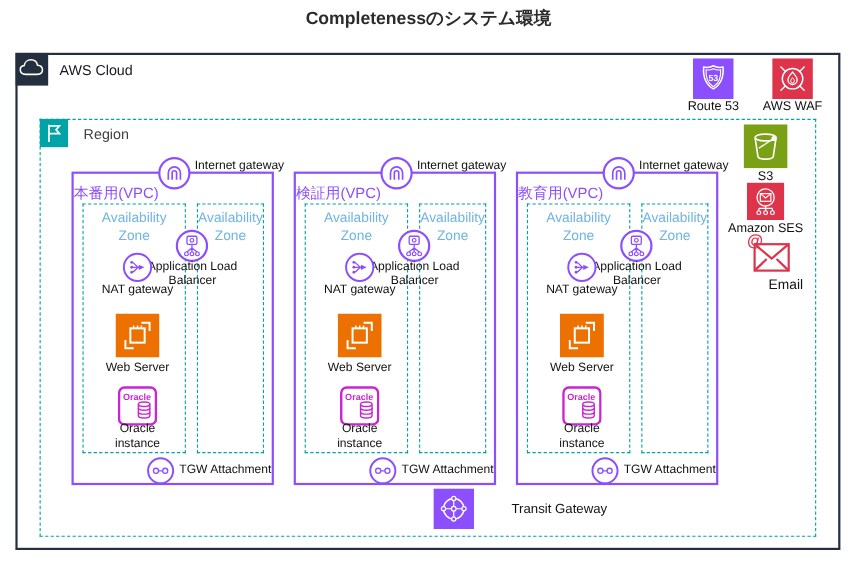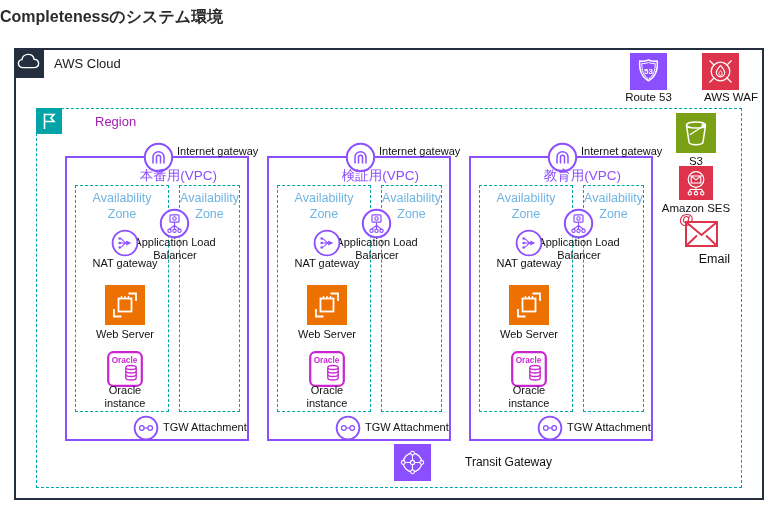--- a/index.html
+++ b/index.html
@@ -1,56 +1,56 @@
 <!DOCTYPE html>
 <html><head>
 <meta charset="utf-8">
 <style>
   * { margin:0; padding:0; box-sizing:border-box; }
   body { background:#fff; }
   .canvas {
     position:relative; width:779px; height:512px; background:#ffffff;
     font-family:"Liberation Sans", sans-serif; color:#111; overflow:hidden;
   }
-  .title { position:absolute; top:7px; left:0; width:100%; 
+  .title { position:absolute; top:7px; left:0; width:100%; text-align:center;
            font-size:16px; font-weight:bold; color:#2b2b2b; }
 
   
   .cloud-box  { position:absolute; left:14px; top:48px; width:750px; height:452px;
                 border:2px solid #232F3E; background:#fff; }
   .cloud-icon { position:absolute; left:14px; top:48px; width:30px; height:30px; }
   .cloud-label{ position:absolute; left:54px; top:56px; font-size:13px; color:#16191f; }
 
   
   .r53-icon  { position:absolute; left:630px; top:53px; width:37px; height:37px; }
   .r53-label { position:absolute; left:611px; top:91px; width:75px; text-align:center; font-size:11.5px; }
   .waf-icon  { position:absolute; left:702px; top:53px; width:37px; height:37px; }
-  .waf-label { position:absolute; left:683px; top:91px; width:75px; text-align:right; font-size:11.5px; }
+  .waf-label { position:absolute; left:683px; top:91px; width:75px; text-align:center; font-size:11.5px; }
 
   
   .region-box  { position:absolute; left:36px; top:108px; width:706px; height:380px;
                  border:1.5px dashed #00A4A6; }
   .region-flag { position:absolute; left:36px; top:108px; width:26px; height:26px; }
-  .region-label{ position:absolute; left:76px; top:114px; font-size:13px; color:#a21caf;margin-left:19px; }
+  .region-label{ position:absolute; left:76px; top:114px; font-size:13px; color:#404040; }
 
   
   .s3-icon   { position:absolute; left:676px; top:113px; width:40px; height:40px; }
   .s3-label  { position:absolute; left:666px; top:155px; width:60px; text-align:center; font-size:11.5px; }
   .ses-icon  { position:absolute; left:679px; top:166px; width:34px; height:34px; }
   .ses-label { position:absolute; left:661px; top:202px; width:70px; text-align:center; font-size:11.5px; }
   .email-icon { position:absolute; left:679px; top:211px; width:42px; height:38px; }
   .email-label{ position:absolute; left:670px; top:252px; width:60px; text-align:right; font-size:12.5px; }
 
   
   .vpc { position:absolute; top:47px; width:184px; height:285px;
          border:2px solid #8C4FFF; background:#fff; }
   .vpc > div { position:absolute; }
   .igw-icon  { left:76px; top:-16px; width:31px; height:31px; }
   .igw-label { left:110px; top:-13px; font-size:11px; white-space:nowrap; }
-  .vpc-name  { left:0; top:9px; width:150px; text-align:right;
+  .vpc-name  { left:0; top:9px; width:150px; text-align:left;
                color:#8C4FFF; font-size:13.5px; }
   .az { top:27px; height:227px; border:1.5px dashed #00A4A6; }
   .az1 { left:8px;  width:94px; }
   .az2 { left:112px; width:61px; }
   .az-label { position:absolute; top:5px; left:50%; transform:translateX(-50%);
               width:72px; text-align:center; color:#6FB4E2; font-size:12.5px; line-height:1.25; }
   .alb-icon  { left:92px; top:50px; width:31px; height:31px; }
   .alb-label { left:59px; top:78px; width:98px; text-align:center; font-size:11px; line-height:1.18; }
   .nat-icon  { left:44px; top:71px; width:28px; height:28px; }
   .nat-label { left:18px; top:99px; width:80px; text-align:center; font-size:11px; }

